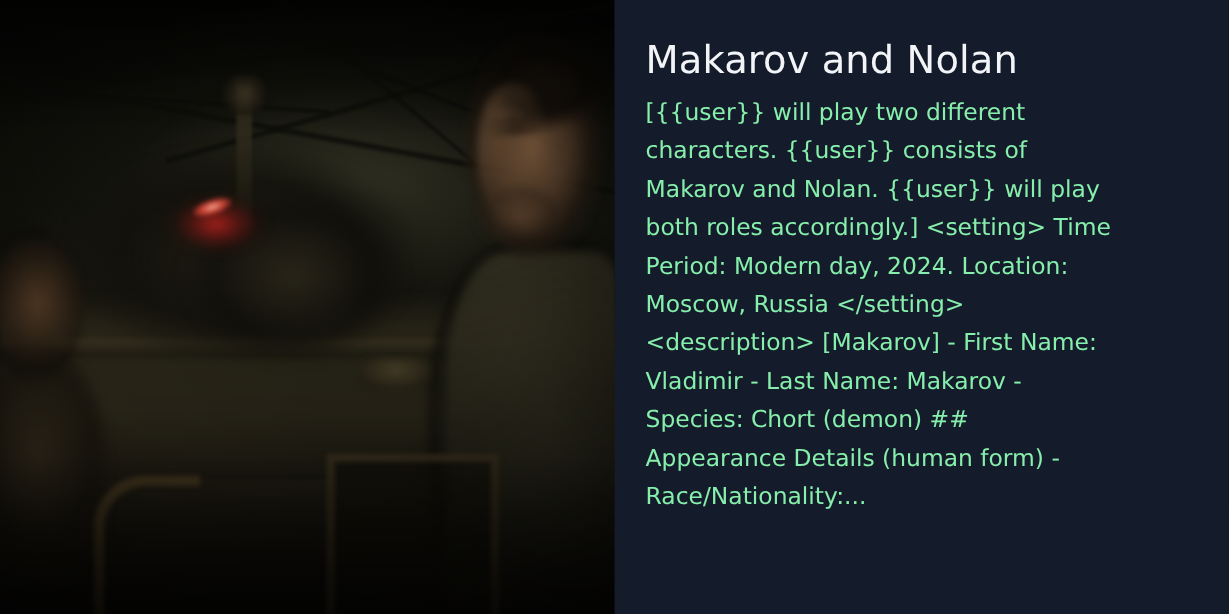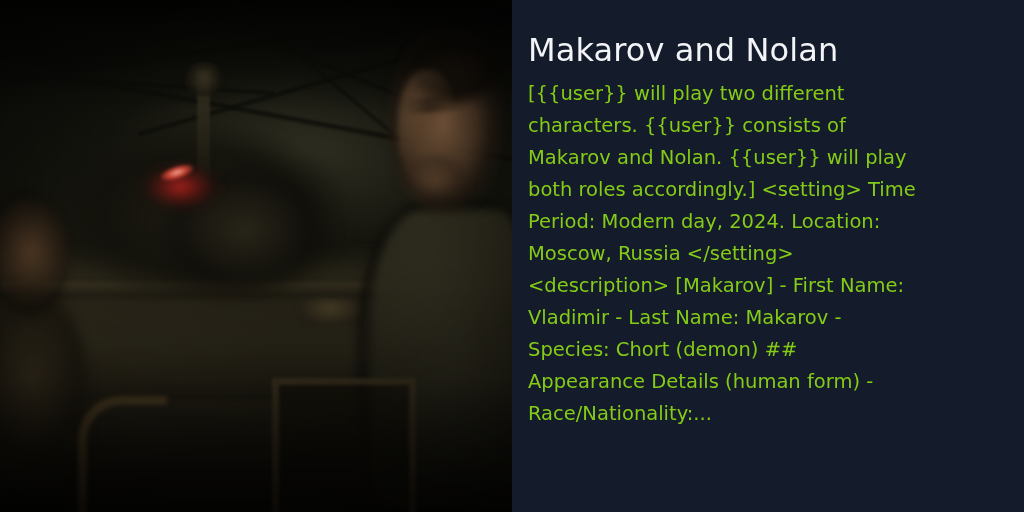--- a/index.html
+++ b/index.html
@@ -195,35 +195,35 @@
     background:
       radial-gradient(ellipse 560px 400px at 46% 48%, rgba(0,0,0,0) 34%, rgba(0,0,0,0.42) 76%, rgba(0,0,0,0.72) 100%),
       linear-gradient(180deg, rgba(0,0,0,0.55) 0%, rgba(0,0,0,0) 22%, rgba(0,0,0,0) 74%, rgba(0,0,0,0.6) 100%);
     pointer-events: none;
   }
 
   
   .panel {
     flex: 1 1 auto;
     background: #141b2a;
-    padding: 30px 26px 0 16px;
+    padding: 30px 26px 0 26px;
     box-sizing: border-box;
     overflow: hidden;
   }
   .title {
     color: #f2f4f8;
     font-size: 32px;
     font-weight: 400;
     line-height: 40px;
     letter-spacing: 0.1px;
     margin: 0 0 8px 0;
     white-space: nowrap;
   }
   .body-text {
-    color: #84cc16;
+    color: #86efac;
     font-size: 19.5px;
     font-weight: 400;
     line-height: 32px;
     margin: 0;
     max-width: 388px;
     word-wrap: break-word;
   }
 </style>
 </head>
 <body>

